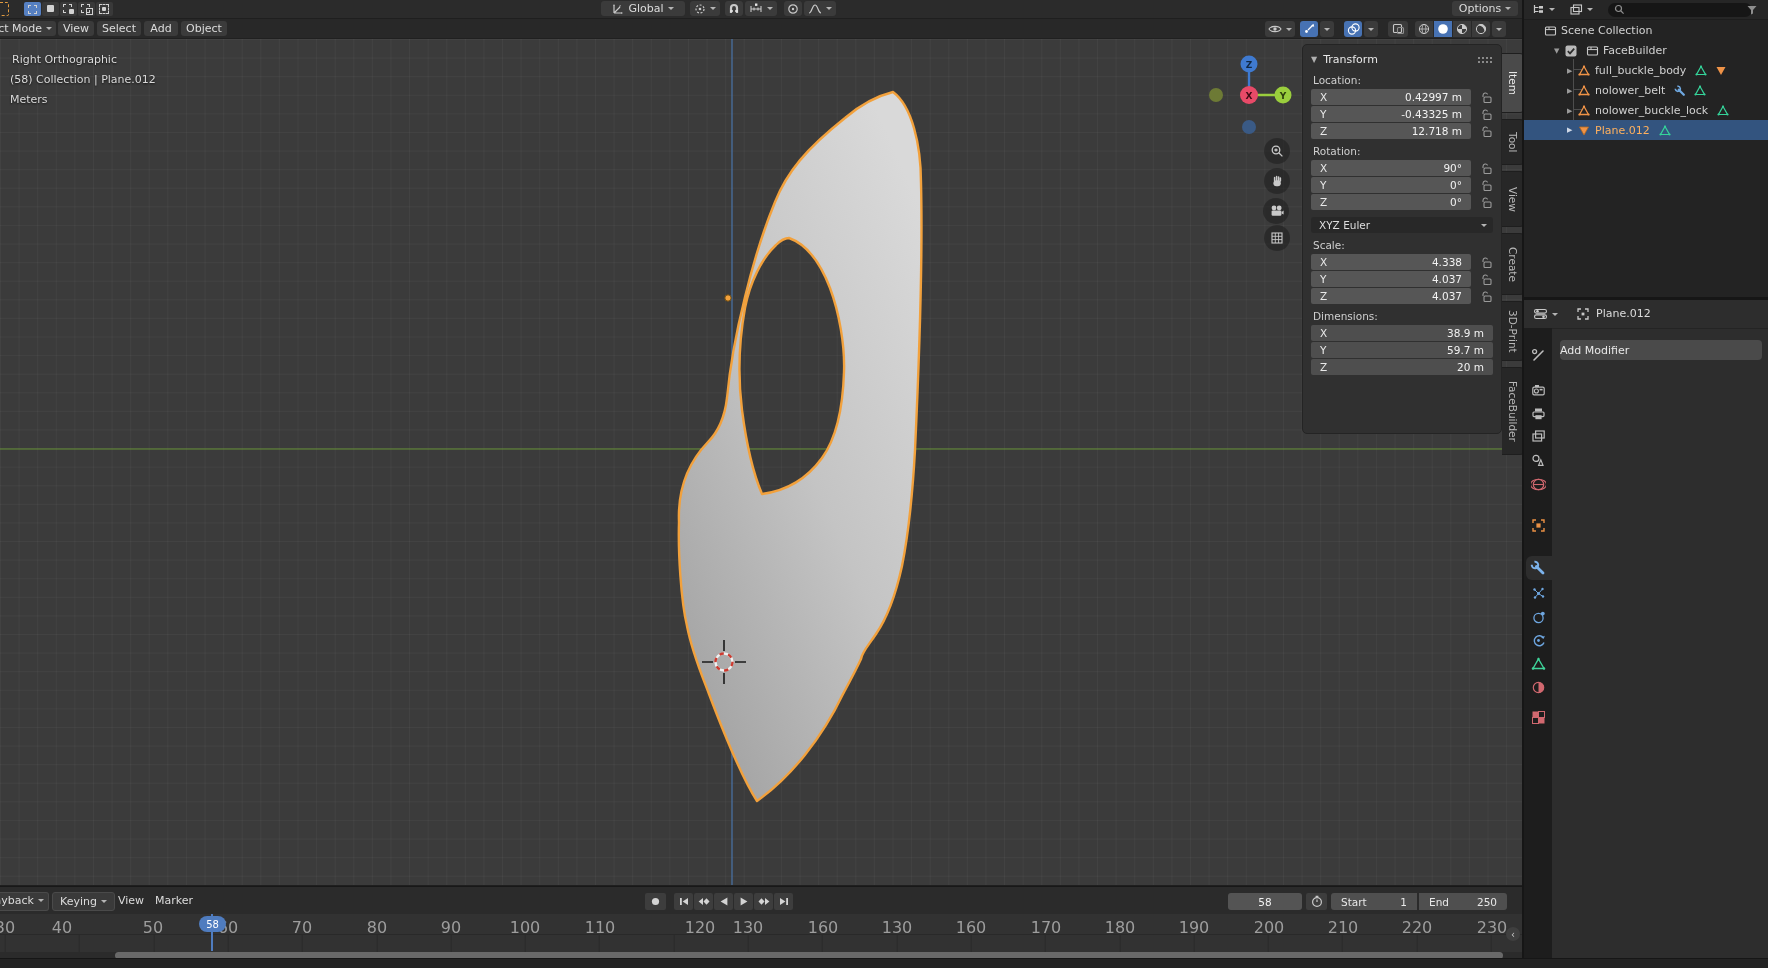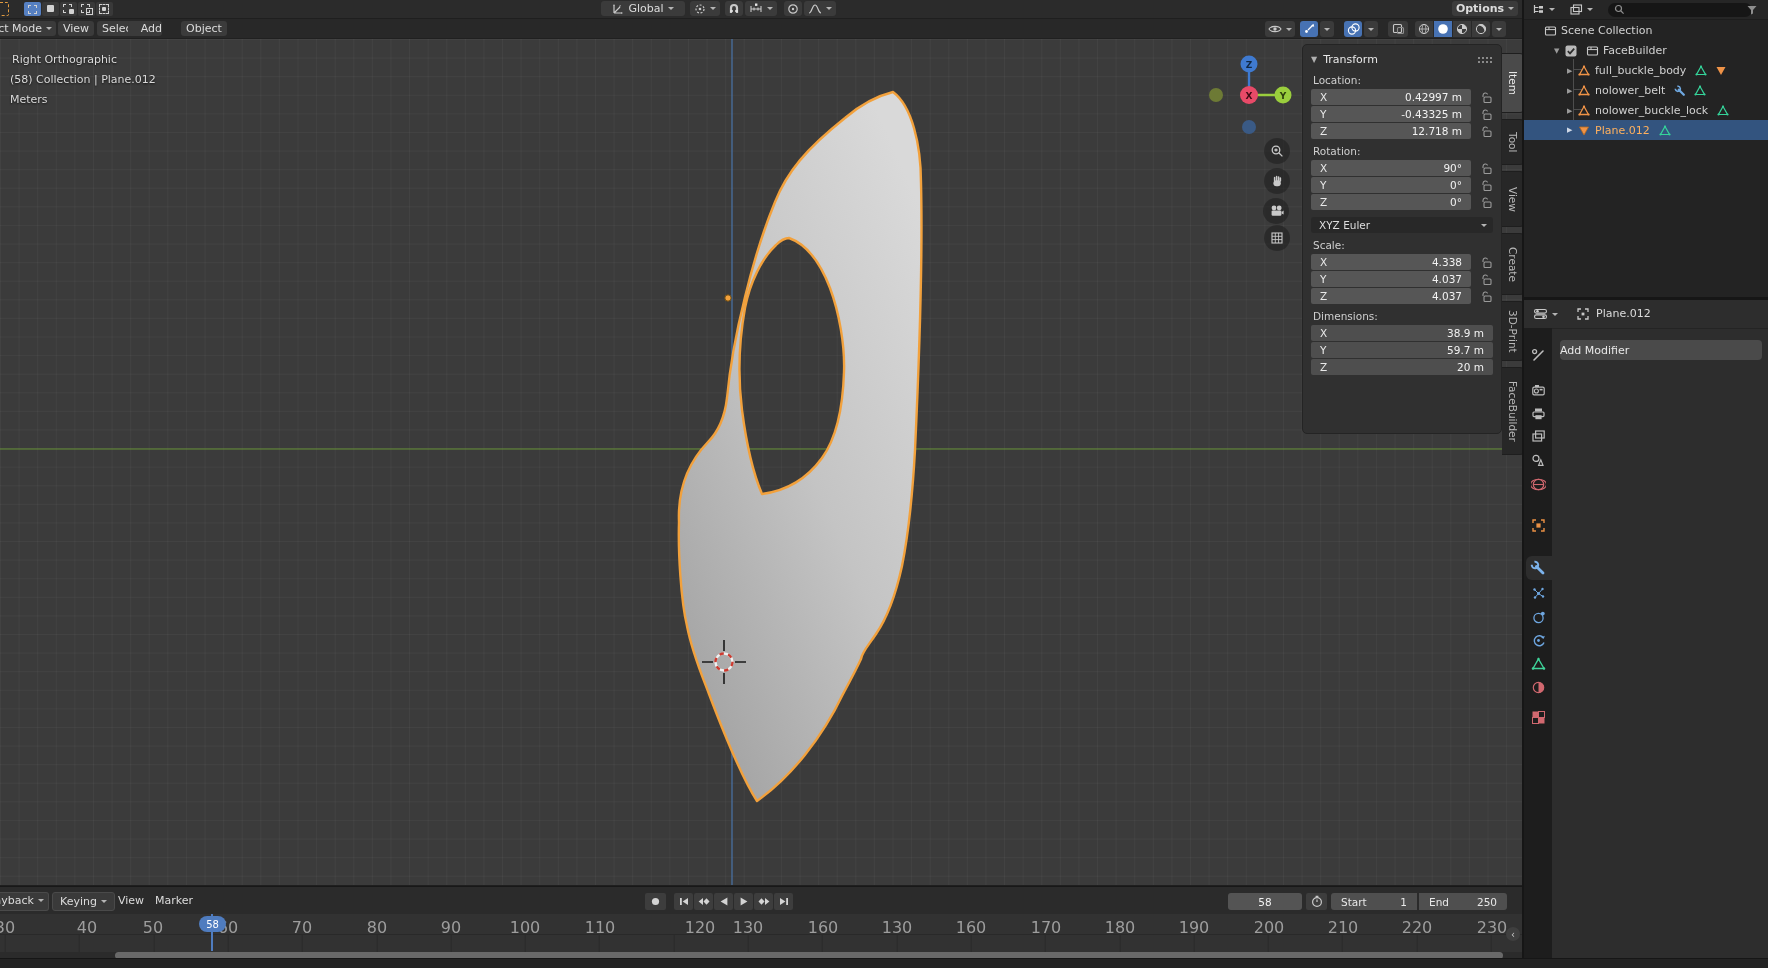--- a/index.html
+++ b/index.html
@@ -119,40 +119,40 @@
   </div>
   <div class="btn" style="left:804px;top:1px;width:32px;">
     <span class="flex">
       <svg width="14" height="12" viewBox="0 0 14 12">
           <path d="M1 10 C4 10 4 2 7 2 C10 2 10 10 13 10" stroke="#c9c9c9" stroke-width="1.2" fill="none"></path>
         </svg>
     </span>
     <span class="chv"></span>
   </div>
 
-  <div class="btn" style="left:1452px;top:1px;width:66px;font-weight:bold;">
+  <div class="btn" style="left:1452px;top:1px;width:66px;">
     <span>Options</span>
     <span class="chv"></span>
   </div>
 </div>
 
 <div class="abs" style="left:0;top:19px;width:1524px;height:19px;background:#282828;border-bottom:1px solid #202020;">
   <div class="abs" style="left:0;top:2px;width:56px;height:15px;background:#3b3b3b;border-radius:0 3px 3px 0;overflow:hidden;">
     <div class="flex" style="position:absolute;right:4px;top:0;height:15px;white-space:nowrap;">
       <span class="txt">Object Mode</span>
       <span class="chv"></span>
     </div>
   </div>
   <div class="btn" style="left:58px;top:2px;width:36px;">
       <span>View</span>
     </div>
   <div class="btn" style="left:97px;top:2px;width:44px;">
       <span>Select</span>
     </div>
-  <div class="btn" style="left:128px;top:2px;width:34px;justify-content:flex-end;">
+  <div class="btn" style="left:144px;top:2px;width:34px;">
       <span>Add</span>
     </div>
   <div class="btn" style="left:181px;top:2px;width:46px;">
       <span>Object</span>
     </div>
 
   <div class="hbtn" style="left:1265px;width:30px;">
     <span class="flex">
       <svg width="14" height="10" viewBox="0 0 14 10">
           <path d="M1 5 C3 1.5 11 1.5 13 5 C11 8.5 3 8.5 1 5 Z" fill="none" stroke="#c9c9c9" stroke-width="1.1"></path>
@@ -543,21 +543,21 @@
       <span style="flex:1;text-align:right;padding-right:10px;">1</span>
     </div>
     <div class="abs" style="left:1419px;top:6px;width:88px;height:17px;background:#4f4f4f;border-radius:0 3px 3px 0;display:flex;align-items:center;color:#e8e8e8;font-size:10.5px;">
       <span style="padding-left:10px;">End</span>
       <span style="flex:1;text-align:right;padding-right:10px;">250</span>
     </div>
   </div>
 
   <div class="abs" style="left:0;top:27px;width:1524px;height:20px;background:#323232;overflow:hidden;">
     <span class="rnum" style="left:5px">30</span>
-    <span class="rnum" style="left:87px">40</span>
+    <span class="rnum" style="left:62px">40</span>
     <span class="rnum" style="left:153px">50</span>
     <span class="rnum" style="left:228px">60</span>
     <span class="rnum" style="left:302px">70</span>
     <span class="rnum" style="left:377px">80</span>
     <span class="rnum" style="left:451px">90</span>
     <span class="rnum" style="left:525px">100</span>
     <span class="rnum" style="left:600px">110</span>
     <span class="rnum" style="left:700px">120</span>
     <span class="rnum" style="left:748px">130</span>
     <span class="rnum" style="left:823px">160</span>

